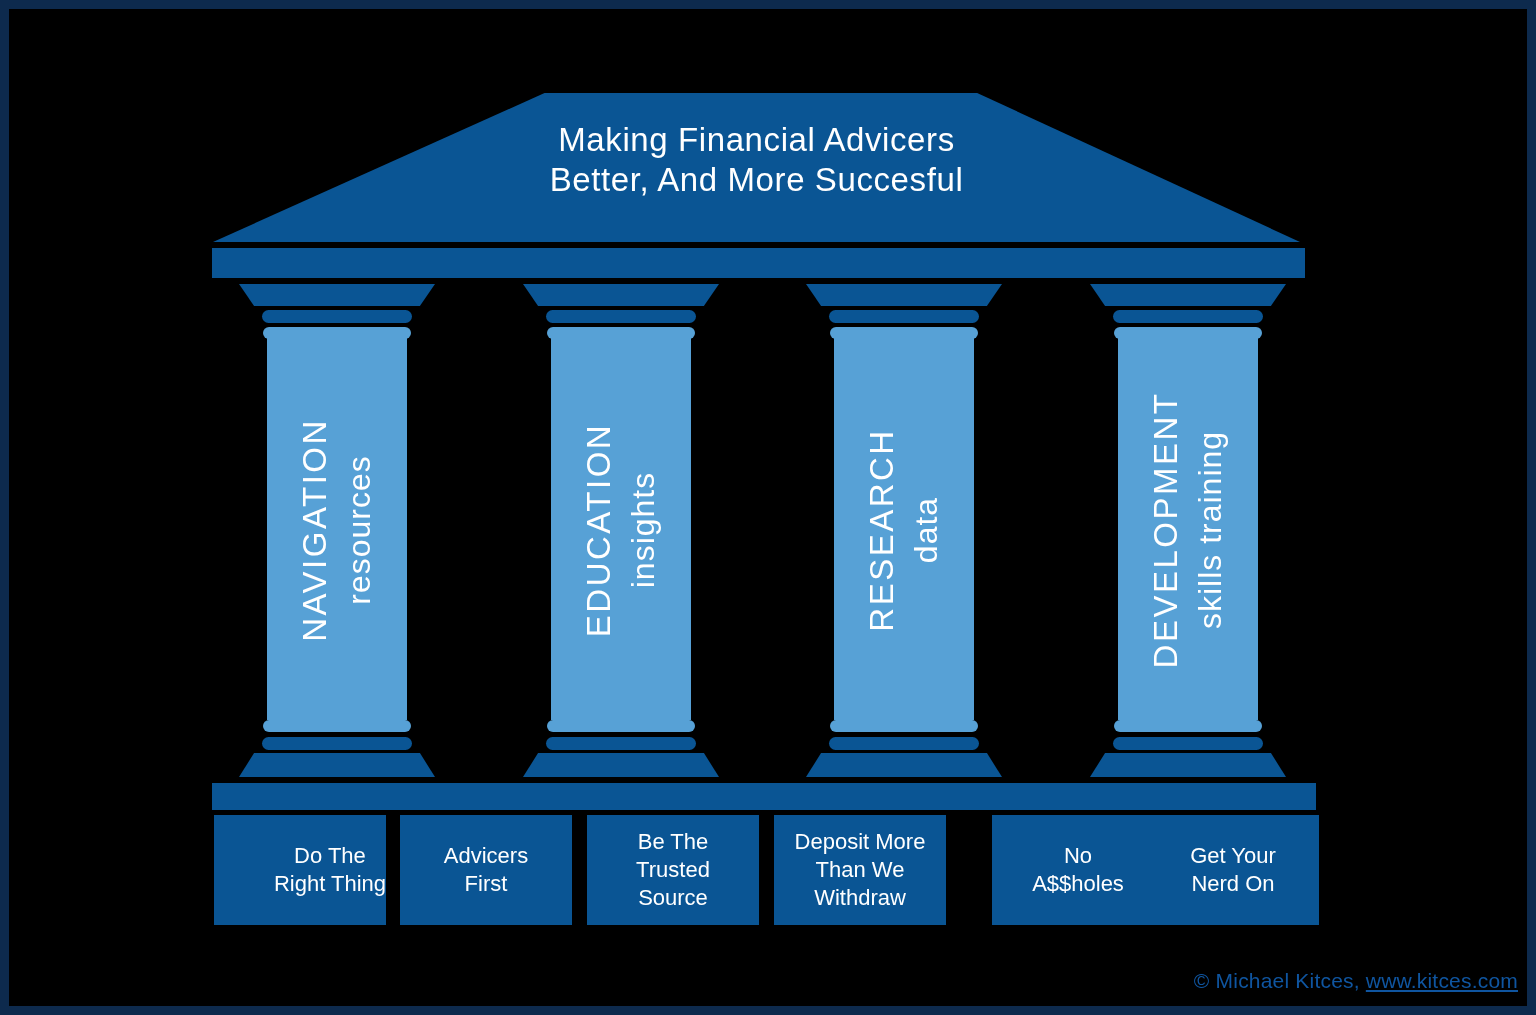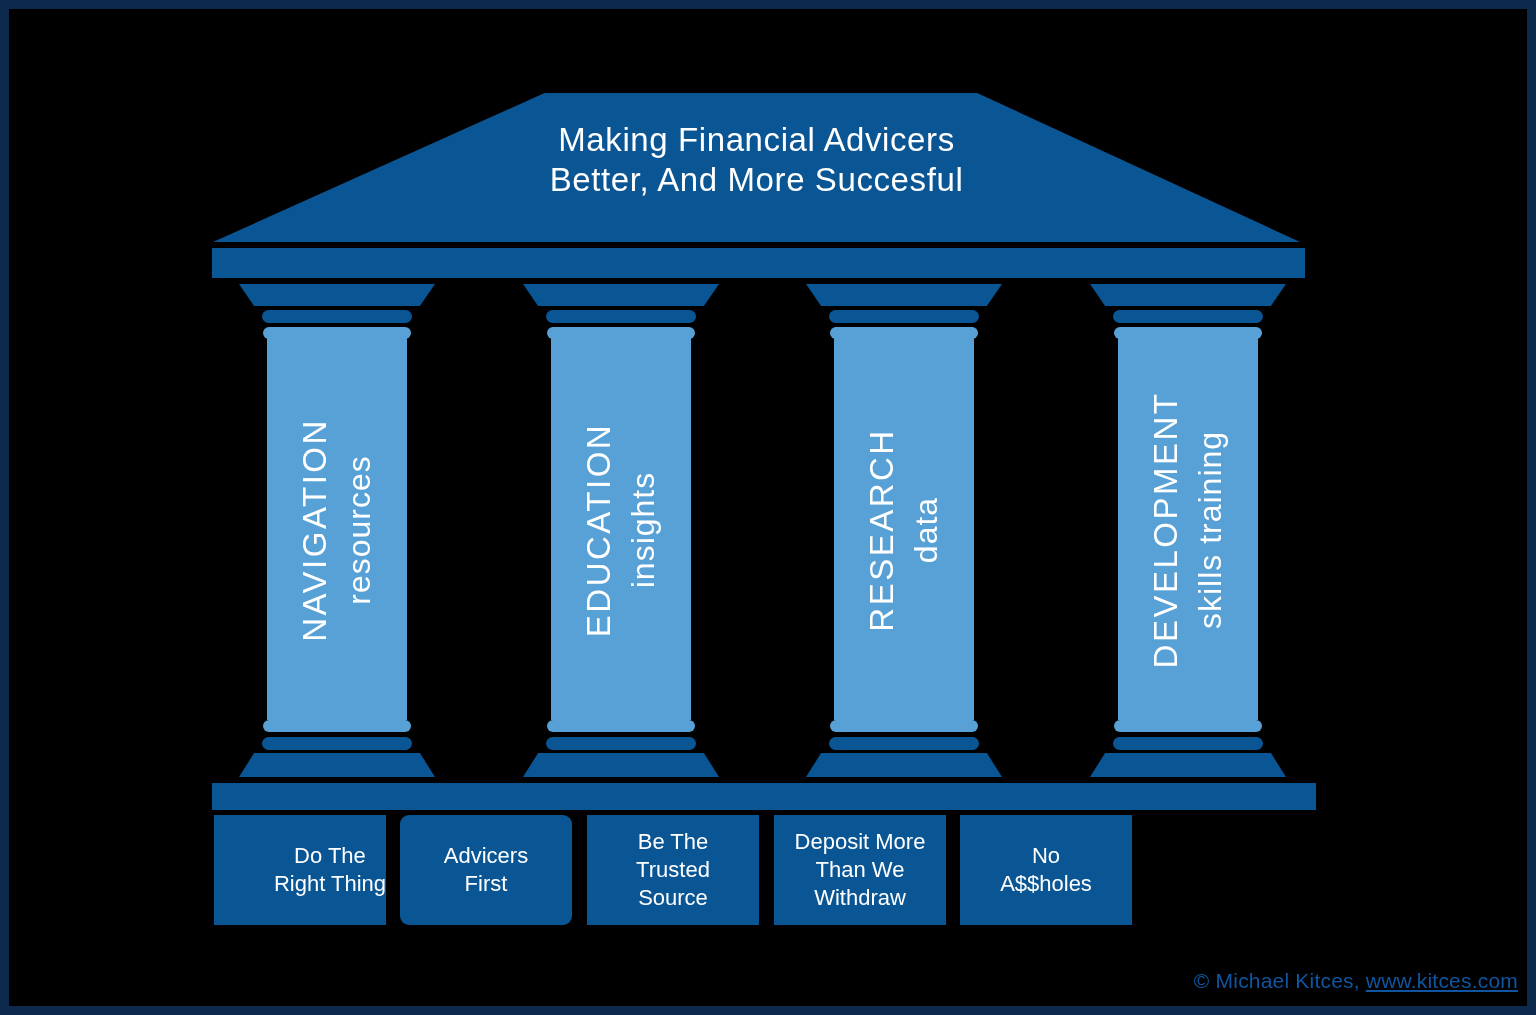--- a/index.html
+++ b/index.html
@@ -131,24 +131,24 @@
     justify-content: center;
   }
   .block span {
     color: var(--text-white, #fff);
     font-size: 22px;
     line-height: 1.28;
     text-align: center;
     white-space: pre-line;
   }
   .block-1 { left: 214px; justify-content: flex-end; }
-  .block-2 { left: 400px; border-radius: 9px; }
+  .block-2 { left: 400px; }
   .block-3 { left: 587px; }
   .block-4 { left: 774px; }
-  .block-5 { left: 960px; justify-content: center; }
+  .block-5 { left: 992px; justify-content: center; }
   .block-6 { left: 1147px; }
 
   
   .footer {
     position: absolute;
     right: 18px;
     top: 969px;
     font-size: 21px;
     font-weight: 400;
     color: var(--copyright-blue, #0f55a0);
@@ -253,17 +253,21 @@
   </div>
   <div class="block block-3">
     <span>Be The
 Trusted
 Source</span>
   </div>
   <div class="block block-5">
     <span>No
 A$$holes</span>
   </div>
+  <div class="block block-6">
+    <span>Get Your
+Nerd On</span>
+  </div>
 
   <div class="footer">
     <span>© Michael Kitces, </span><a href="#">www.kitces.com</a>
   </div>
 </div>
 
 </body></html>

